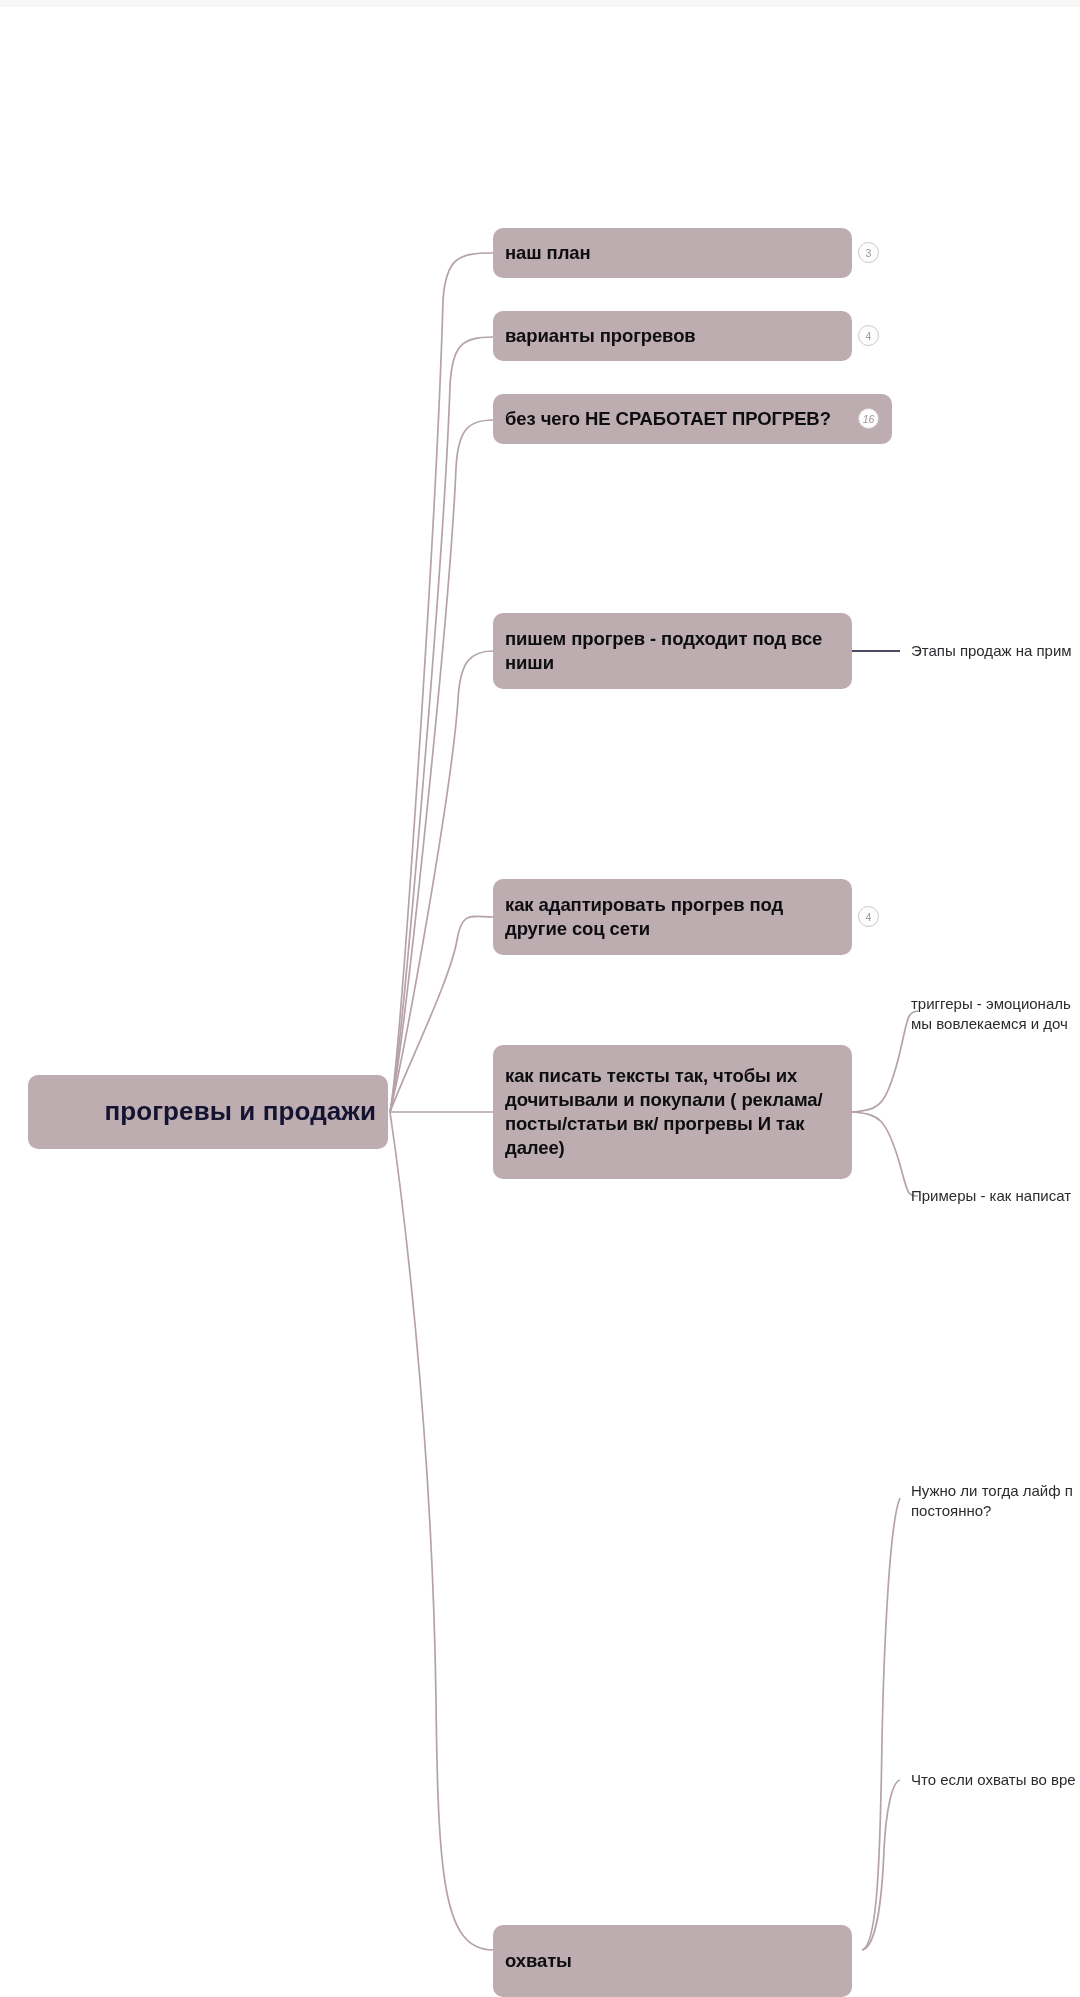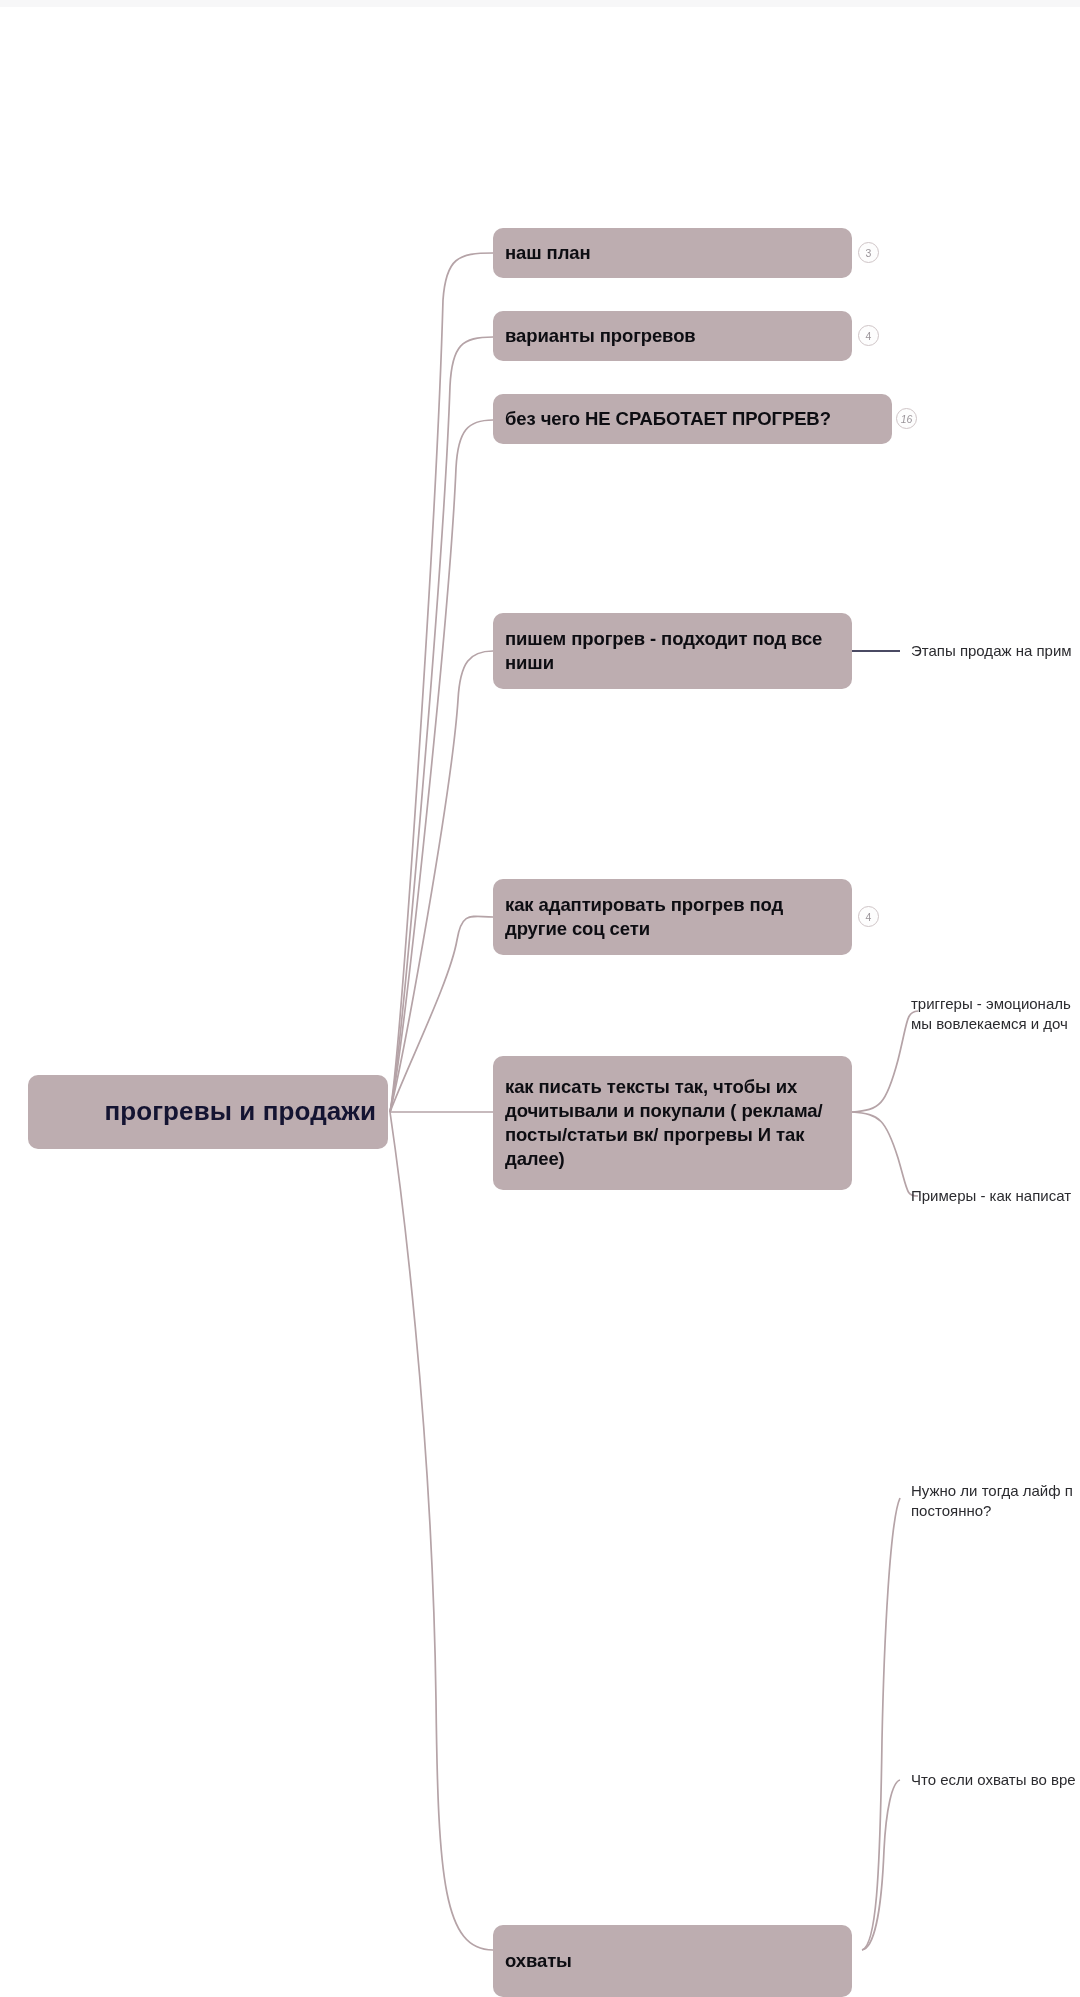--- a/index.html
+++ b/index.html
@@ -122,32 +122,32 @@
   <div class="badge" style="left:858px; top:242px;">3</div>
 
   <div class="node branch" style="left:493px; top:311px; width:359px; height:50px;">
     <span class="label">варианты прогревов</span>
   </div>
   <div class="badge" style="left:858px; top:325px;">4</div>
 
   <div class="node branch" style="left:493px; top:394px; width:399px; height:50px;">
     <span class="label">без чего НЕ СРАБОТАЕТ ПРОГРЕВ?</span>
   </div>
-  <div class="badge" style="left:896px; top:408px;font-style:italic;">16</div>
+  <div class="badge" style="left:858px; top:408px;font-style:italic;">16</div>
 
   <div class="node branch" style="left:493px; top:613px; width:359px; height:76px;">
     <span class="label">пишем прогрев - подходит под все ниши</span>
   </div>
 
   <div class="node branch" style="left:493px; top:879px; width:359px; height:76px;">
     <span class="label">как адаптировать прогрев под другие соц сети</span>
   </div>
   <div class="badge" style="left:858px; top:906px;">4</div>
 
-  <div class="node branch" style="left:493px; top:1045px; width:359px; height:134px;margin-top:11px;">
+  <div class="node branch" style="left:493px; top:1045px; width:359px; height:134px;">
     <span class="label">как писать тексты так, чтобы их дочитывали и покупали ( реклама/ посты/статьи вк/ прогревы И так далее)</span>
   </div>
 
   <div class="node branch" style="left:493px; top:1925px; width:359px; height:72px;">
     <span class="label">охваты</span>
   </div>
 
   <div class="leaf" style="left:911px; top:641px;">Этапы продаж на прим</div>
 
   <div class="leaf" style="left:911px; top:994px;">триггеры - эмоциональ

